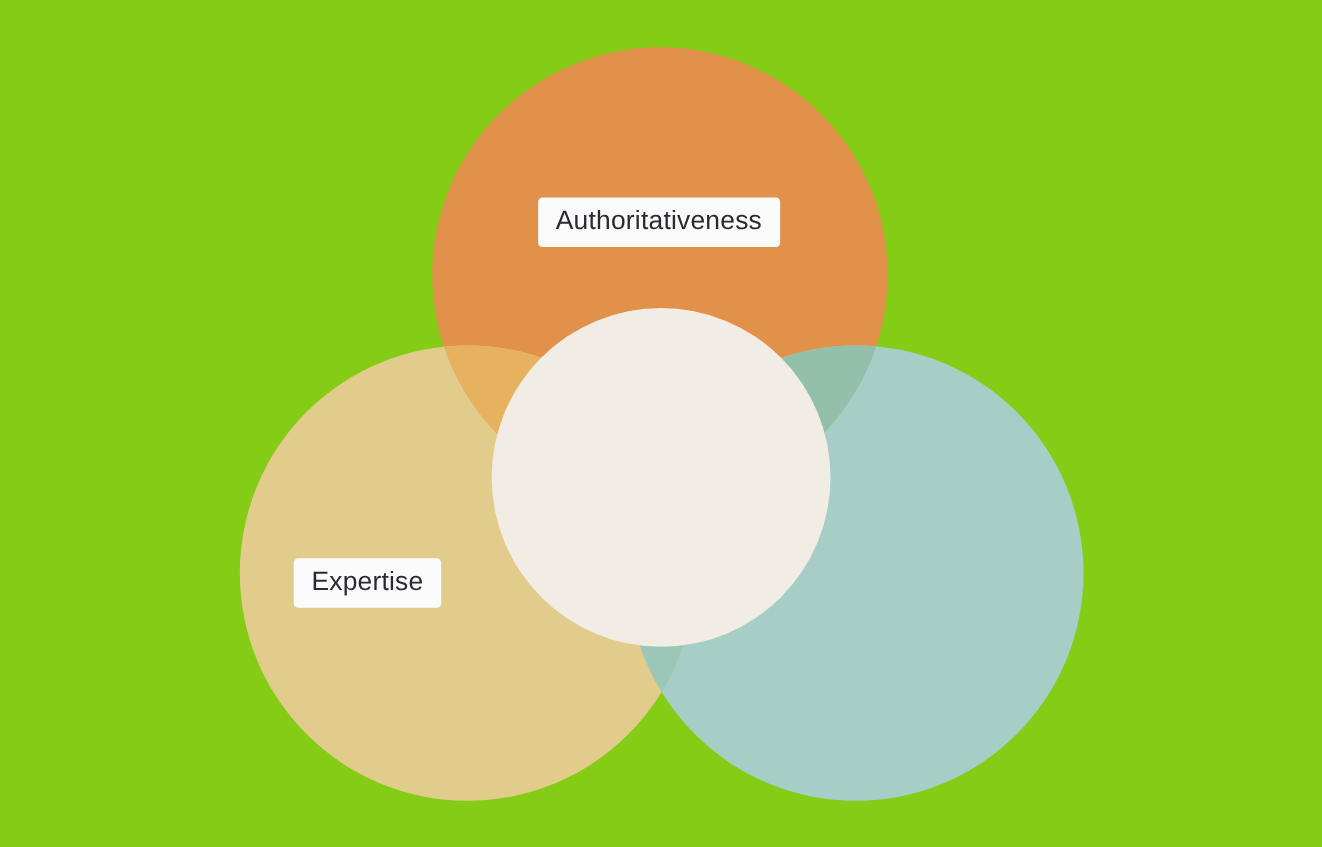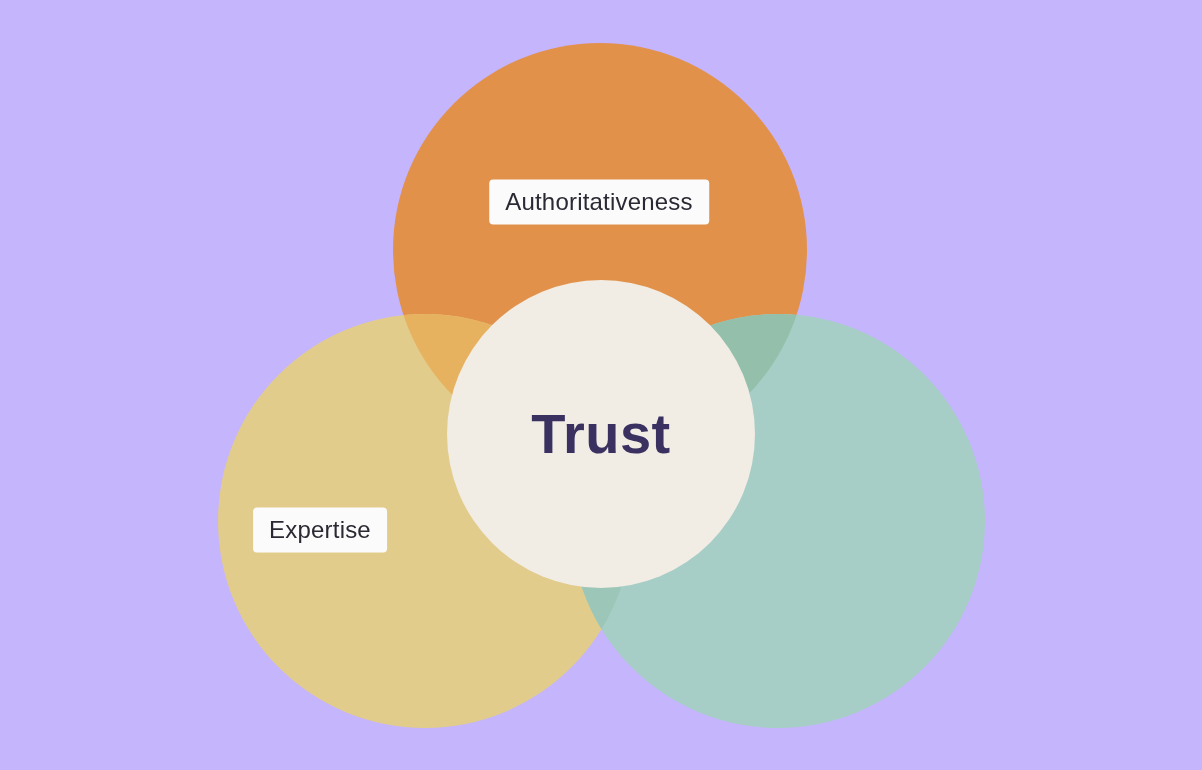--- a/index.html
+++ b/index.html
@@ -5,21 +5,21 @@
   html, body {
     margin: 0;
     padding: 0;
     background: #ffffff;
     font-family: "Liberation Sans", sans-serif;
   }
   .canvas {
     position: relative;
     width: 1202px;
     height: 770px;
-    background: #c4b5fd;
+    background: #84cc16;
     overflow: hidden;
   }
   .venn-svg {
     position: absolute;
     inset: 0;
     width: 1202px;
     height: 770px;
     display: block;
   }
   .chip {
@@ -29,21 +29,21 @@
     color: #2B2933;
     font-size: 24px;
     font-weight: 400;
     line-height: 1.2;
     padding: 8px 16px;
     border-radius: 4px;
     white-space: nowrap;
     letter-spacing: 0.2px;
   }
   .chip-authoritativeness { left: 599px; top: 202px; }
-  .chip-expertise        { left: 320px; top: 530px; }
+  .chip-expertise        { left: 334px; top: 530px; }
   .chip-experience       { left: 861px; top: 530px; }
   .trust-label {
     position: absolute;
     left: 601px;
     top: 435px;
     transform: translate(-50%, -52%);
     color: #3A3161;
     font-size: 56px;
     font-weight: 700;
     letter-spacing: 0.5px;
@@ -78,15 +78,14 @@
     </g>
 
     <circle cx="601" cy="434" r="154" fill="#F1ECE4"></circle>
   </svg>
 
   <div class="chip chip-authoritativeness">Authoritativeness</div>
 
   <div class="chip chip-expertise">Expertise</div>
 
 
-  <div class="trust-label">Trust</div>
 
 </div>
 
 </body></html>

